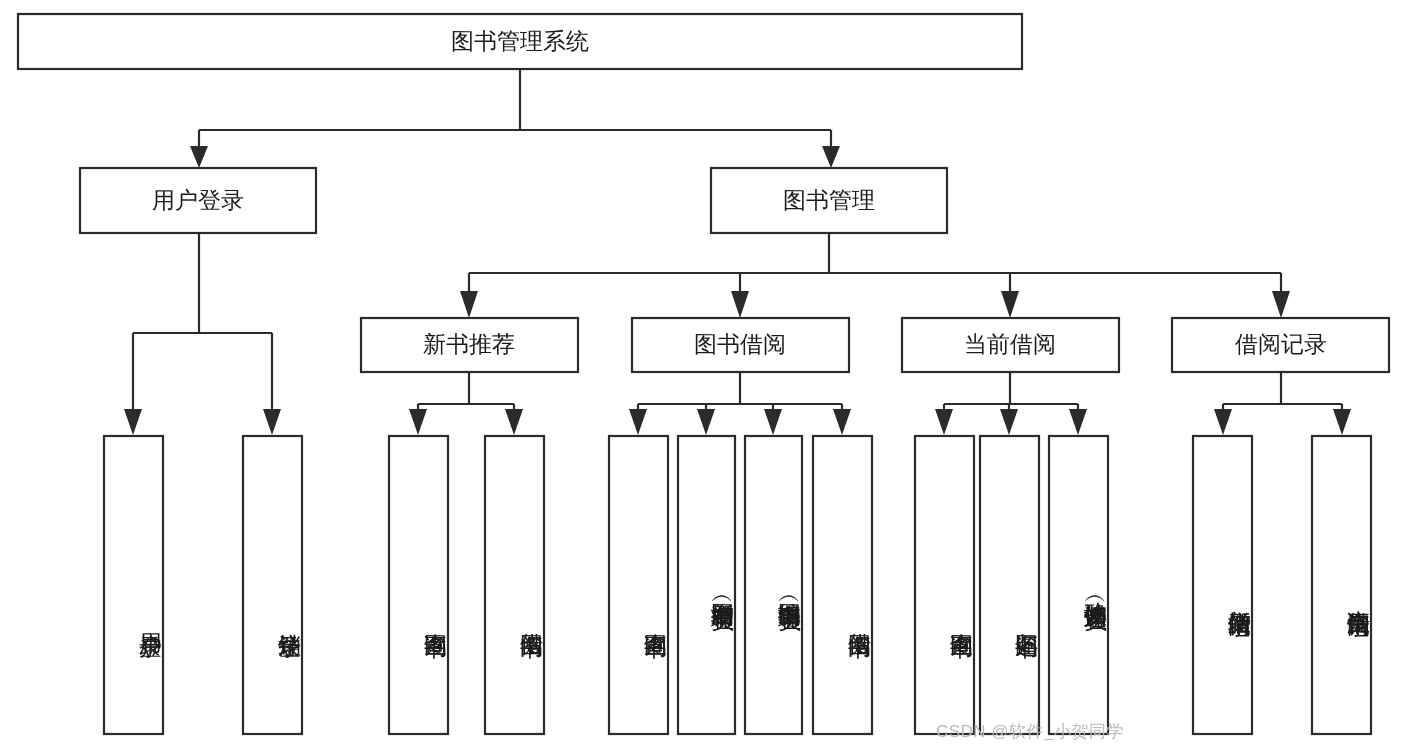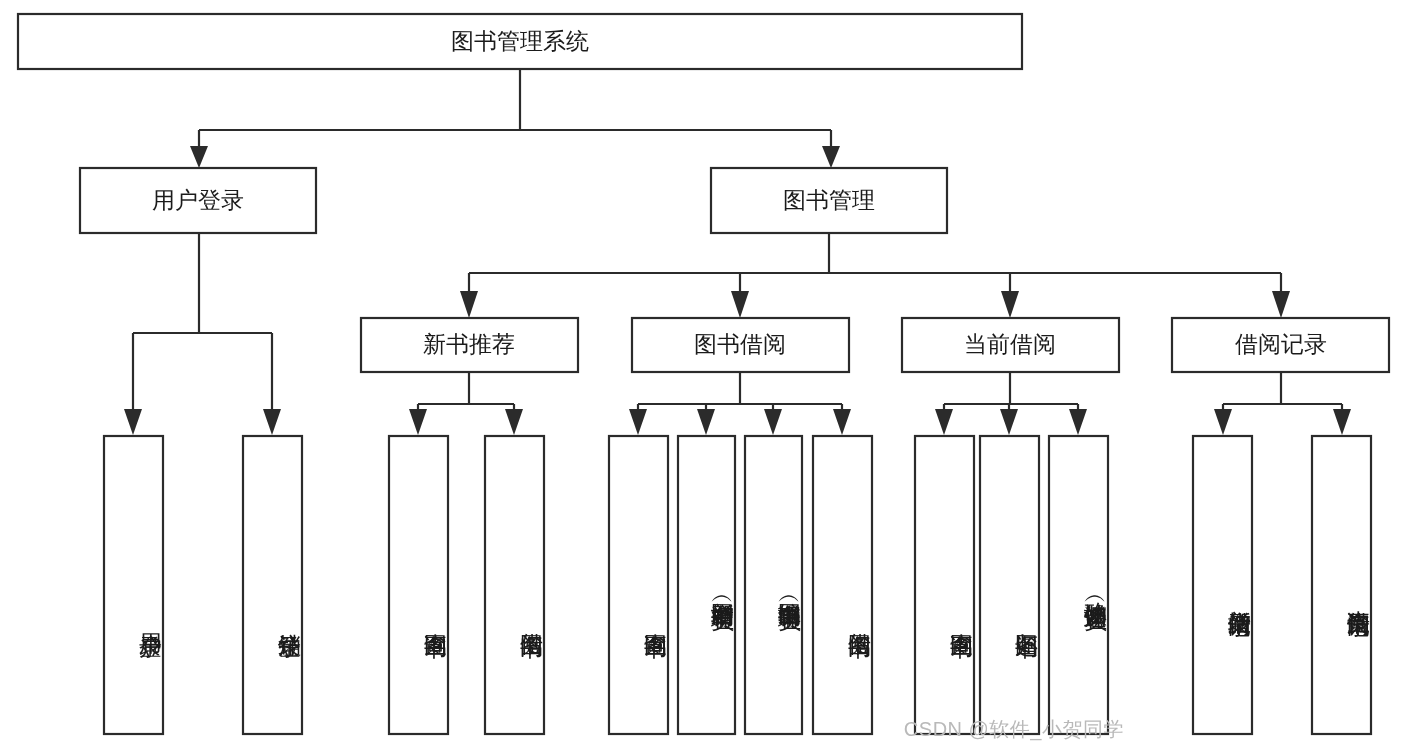--- a/index.html
+++ b/index.html
@@ -63,21 +63,21 @@
     display: flex;
     align-items: flex-start;
     justify-content: center;
     pointer-events: none;
   }
   .watermark {
     position: absolute;
     right: 8px;
     bottom: 4px;
     color: #b9b9b9;
-    font-size: 20px;
+    font-size: 17px;
     font-family: "Liberation Sans", "DejaVu Sans", sans-serif;
     letter-spacing: 0.5px;
     white-space: nowrap;
   }
 </style>
 </head>
 <body>
 
 <div id="diagram-root">
 

